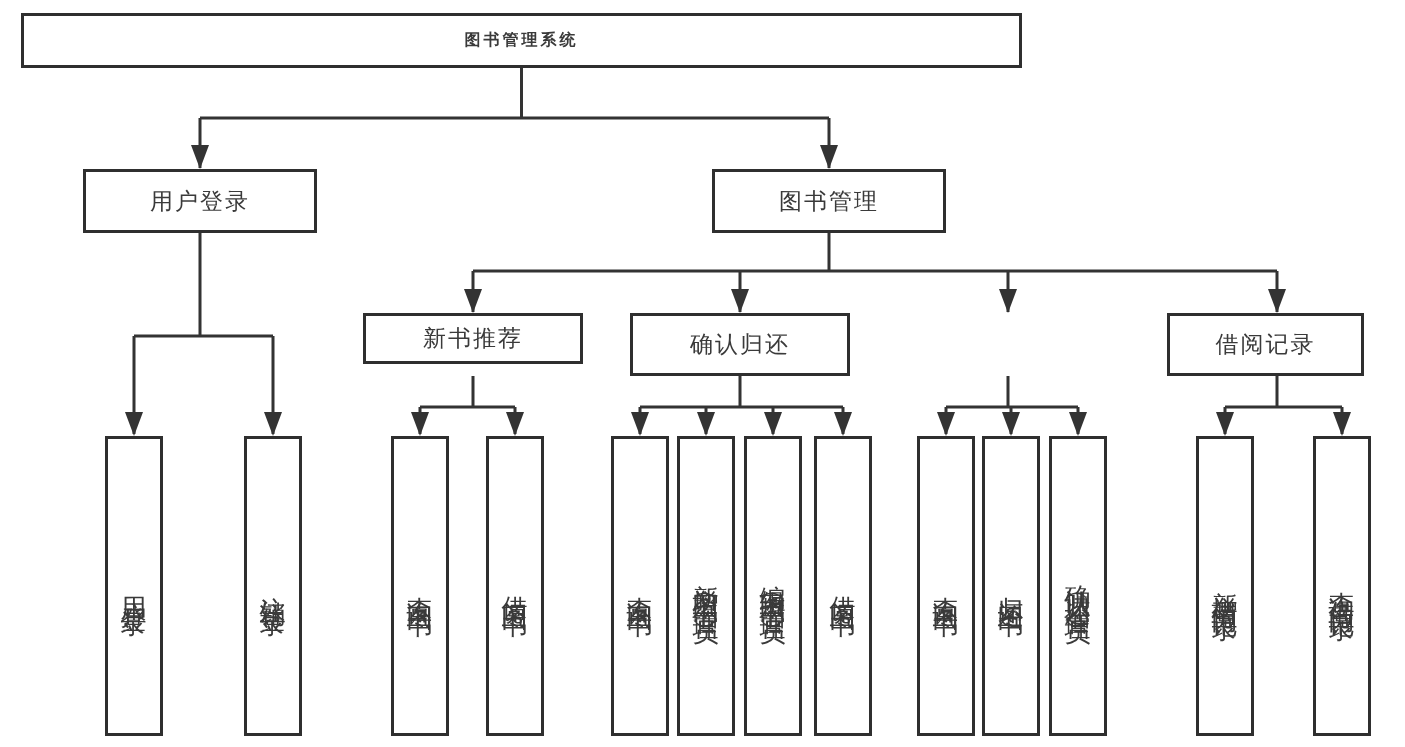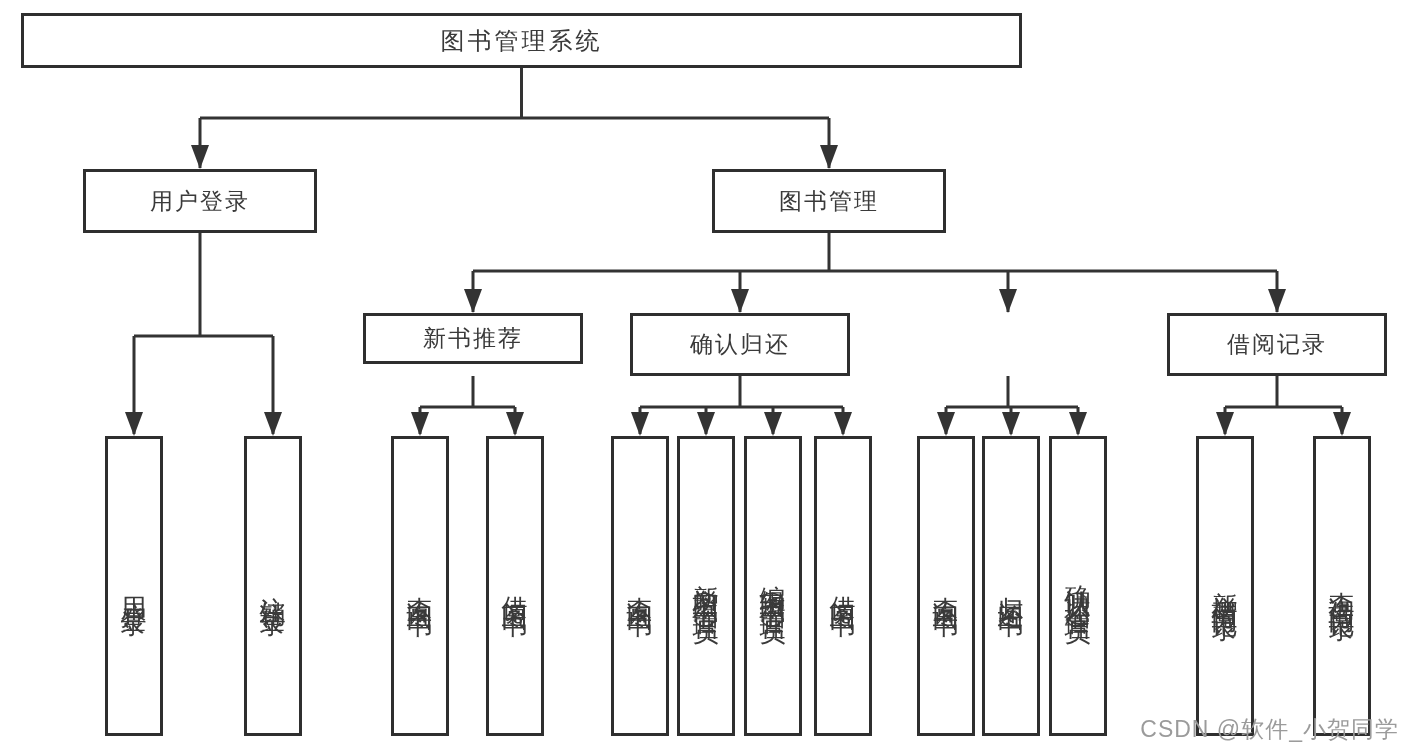--- a/index.html
+++ b/index.html
@@ -24,22 +24,23 @@
     display: flex;
     align-items: center;
     justify-content: center;
     color: #3a3a3a;
     font-size: 23px;
     letter-spacing: 2px;
     white-space: nowrap;
     z-index: 2;
   }
   .root-box {
-    font-size: 24px;
+    font-size: 16px;
     letter-spacing: 3px;
+    font-weight: bold;
   }
   .vbox {
     writing-mode: vertical-rl;
     font-size: 26px;
     letter-spacing: 5px;
     line-height: 1;
   }
   .watermark {
     position: absolute;
     right: 6px;
@@ -96,35 +97,34 @@
     </g>
   </svg>
 
   <div class="box root-box" style="left:21px;top:13px;width:1001px;height:55px">图书管理系统</div>
 
   <div class="box" style="left:83px;top:169px;width:234px;height:64px">用户登录</div>
   <div class="box" style="left:712px;top:169px;width:234px;height:64px">图书管理</div>
 
   <div class="box" style="left:363px;top:313px;width:220px;height:51px">新书推荐</div>
   <div class="box" style="left:630px;top:313px;width:220px;height:63px">确认归还</div>
-  <div class="box" style="left:1167px;top:313px;width:220px;height:63px">借阅记录</div>
+  <div class="box" style="left:1167px;top:313px;width:197px;height:63px">借阅记录</div>
 
   <div class="box vbox" style="left:105px;top:436px;width:58px;height:300px">用户登录</div>
   <div class="box vbox" style="left:244px;top:436px;width:58px;height:300px">注销登录</div>
 
   <div class="box vbox" style="left:391px;top:436px;width:58px;height:300px">查询图书</div>
   <div class="box vbox" style="left:486px;top:436px;width:58px;height:300px">借阅图书</div>
 
   <div class="box vbox" style="left:611px;top:436px;width:58px;height:300px">查询图书</div>
   <div class="box vbox" style="left:677px;top:436px;width:58px;height:300px">新增图书（管理员）</div>
   <div class="box vbox" style="left:744px;top:436px;width:58px;height:300px">编辑图书（管理员）</div>
   <div class="box vbox" style="left:814px;top:436px;width:58px;height:300px">借阅图书</div>
 
   <div class="box vbox" style="left:917px;top:436px;width:58px;height:300px">查询图书</div>
   <div class="box vbox" style="left:982px;top:436px;width:58px;height:300px">归还图书</div>
   <div class="box vbox" style="left:1049px;top:436px;width:58px;height:300px">确认归还（管理员）</div>
 
   <div class="box vbox" style="left:1196px;top:436px;width:58px;height:300px">新增借阅记录</div>
   <div class="box vbox" style="left:1313px;top:436px;width:58px;height:300px">查询借阅记录</div>
 
-  <div class="watermark">CSDN @软件_小贺同学</div>
 
 </div>
 
 </body></html>

